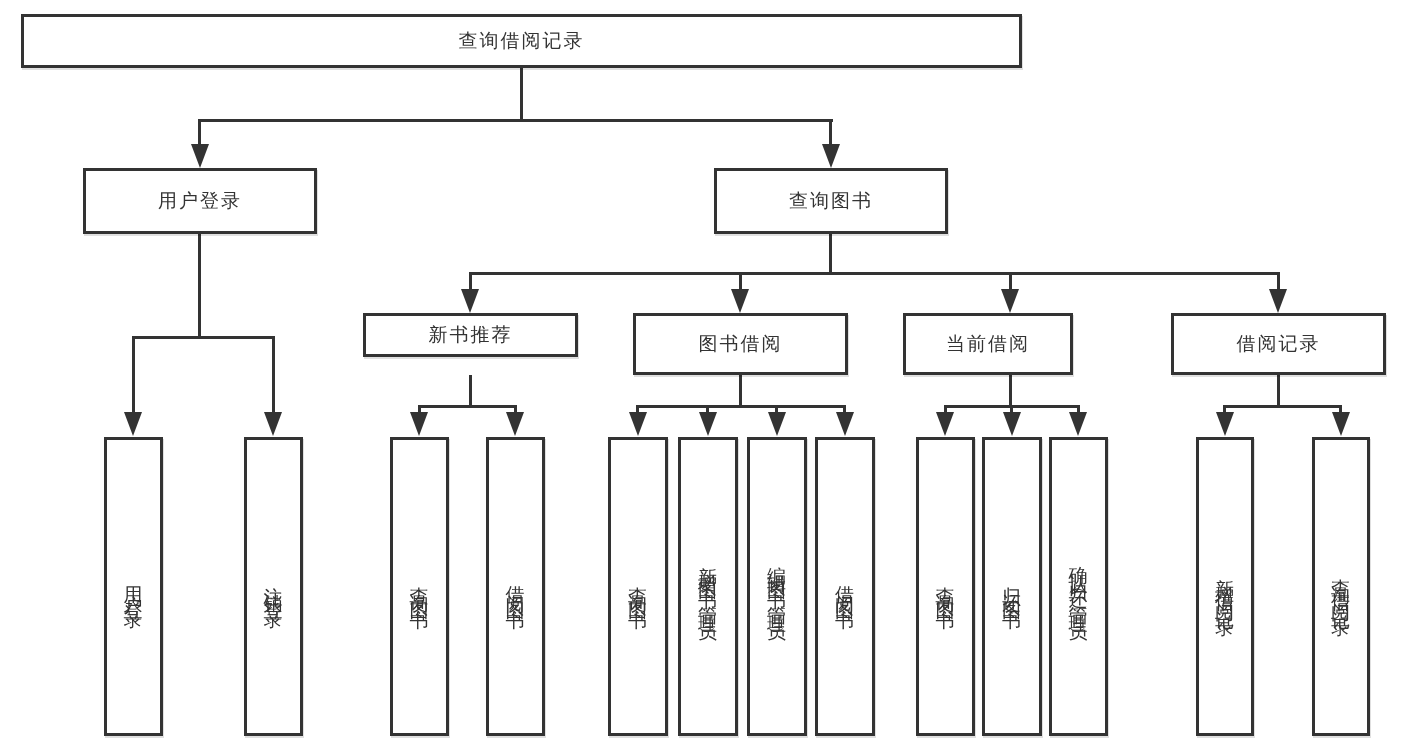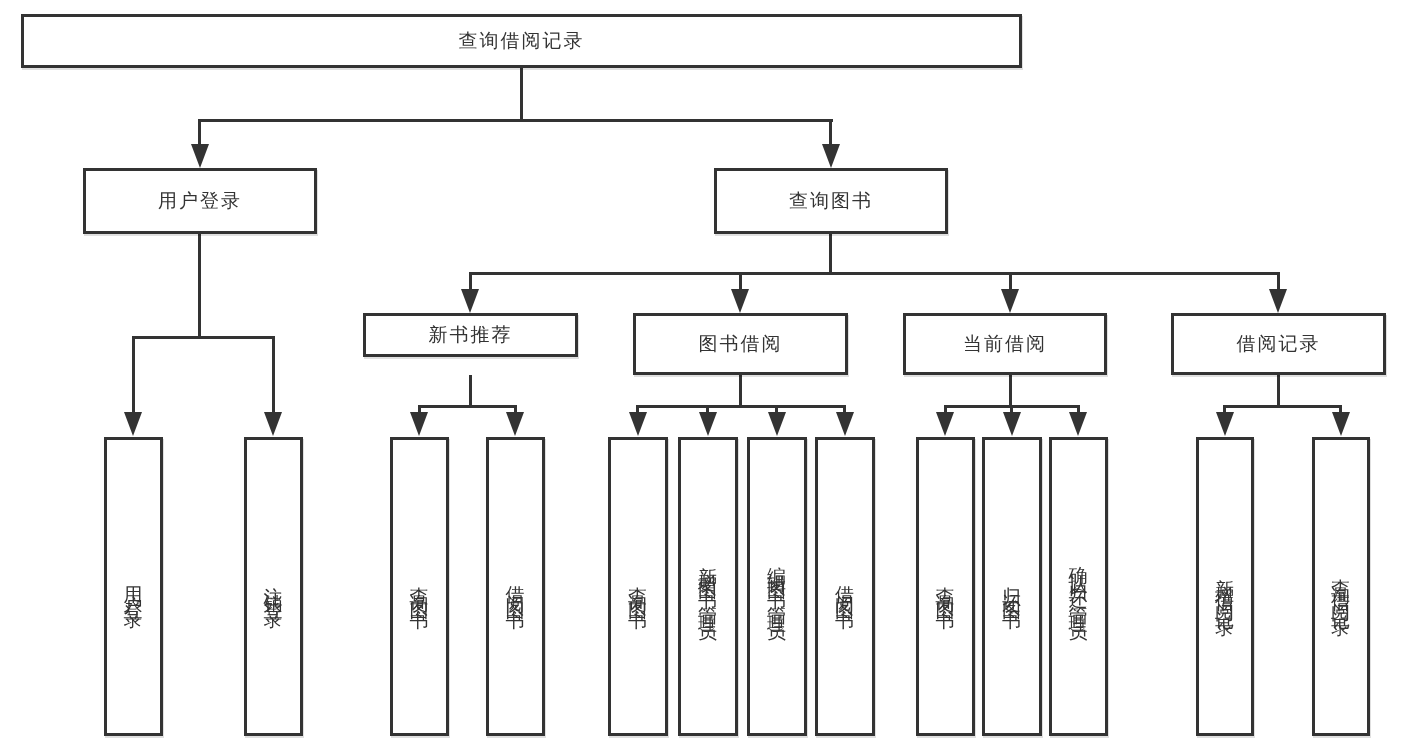--- a/index.html
+++ b/index.html
@@ -109,21 +109,21 @@
   <div class="box" style="left:714px;top:168px;width:234px;height:66px">
     <span>查询图书</span>
   </div>
 
   <div class="box" style="left:363px;top:313px;width:215px;height:44px">
     <span>新书推荐</span>
   </div>
   <div class="box" style="left:633px;top:313px;width:215px;height:62px">
     <span>图书借阅</span>
   </div>
-  <div class="box" style="left:903px;top:313px;width:204px;height:62px">
+  <div class="box" style="left:903px;top:313px;width:170px;height:62px">
     <span>当前借阅</span>
   </div>
   <div class="box" style="left:1171px;top:313px;width:215px;height:62px">
     <span>借阅记录</span>
   </div>
 
   <div class="vbox" style="left:104px;width:59px">
     <span class="vtext">用户登录</span>
   </div>
   <div class="vbox" style="left:244px;width:59px">

